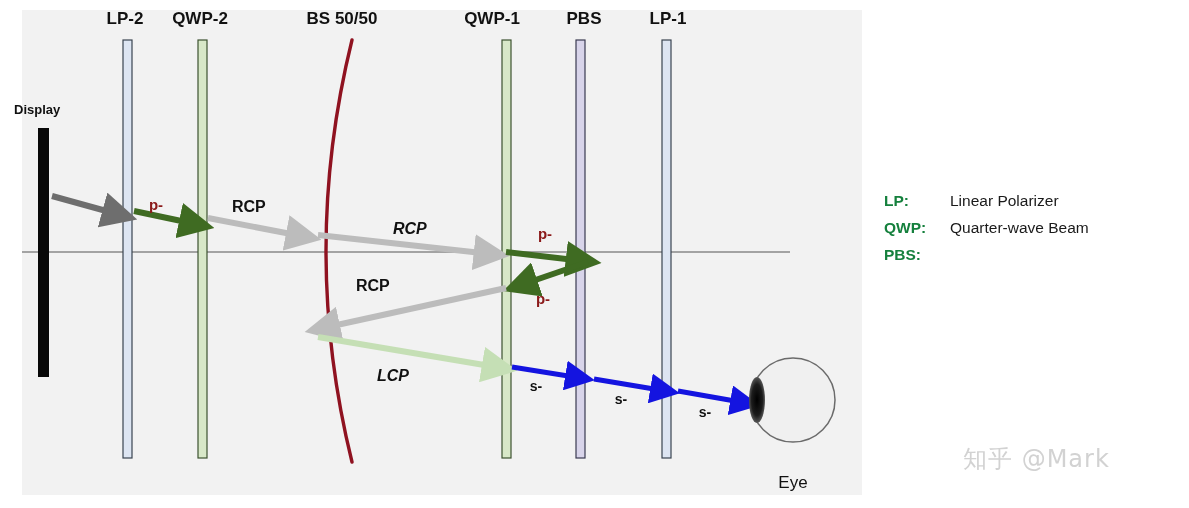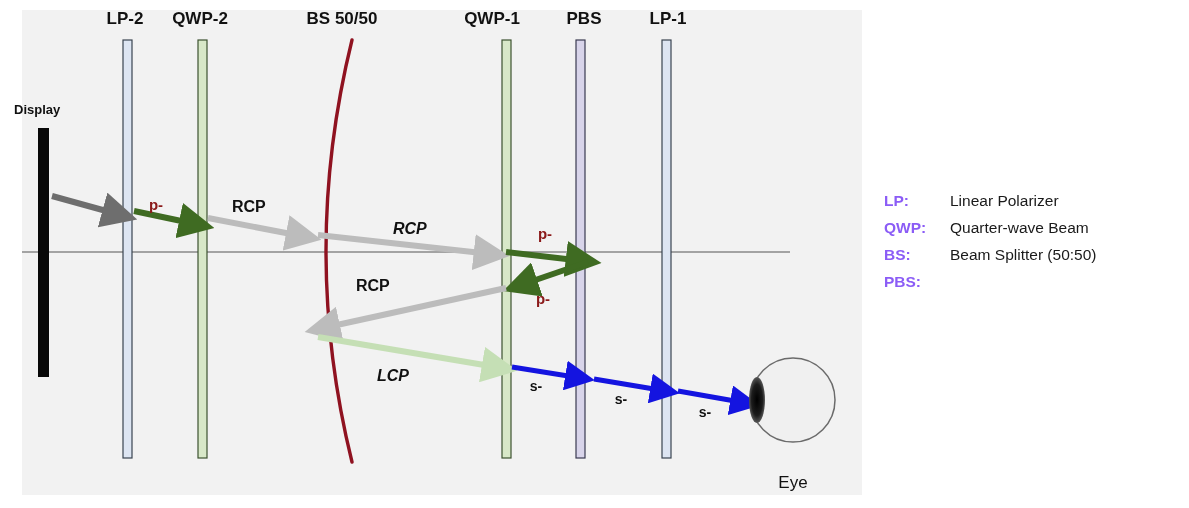--- a/index.html
+++ b/index.html
@@ -10,21 +10,21 @@
   svg.diagram{position:absolute;left:0;top:0;width:1189px;height:508px;}
   .lbl-top{font-size:17px;font-weight:bold;fill:#111;text-anchor:middle;}
   .lbl-display{font-size:13px;font-weight:bold;fill:#111;}
   .lbl-eye{font-size:17px;fill:#111;text-anchor:middle;}
   .lbl-pol{font-size:15px;font-weight:bold;fill:#8b1a1a;text-anchor:middle;}
   .lbl-mode{font-size:16px;font-weight:bold;fill:#111;}
   .lbl-mode-i{font-size:16px;font-weight:bold;fill:#111;font-style:italic;}
   .lbl-s{font-size:14px;font-weight:bold;fill:#111;text-anchor:middle;}
   .legend{position:absolute;left:884px;top:192px;width:300px;}
   .legend-row{display:flex;align-items:baseline;margin-bottom:9px;}
-  .legend-key{width:66px;font-size:15.5px;font-weight:bold;color:#8b5cf6;flex:0 0 66px;}
+  .legend-key{width:66px;font-size:15.5px;font-weight:bold;color:#15803d;flex:0 0 66px;}
   .legend-val{font-size:15.5px;color:#1a1a1a;white-space:nowrap;}
   .watermark{position:absolute;left:963px;top:443px;font-size:24px;color:#d2d2d2;
              letter-spacing:1px;font-family:"DejaVu Sans",sans-serif;white-space:nowrap;}
 </style>
 </head>
 <body>
 
 <div id="stage">
 
   <div class="panel"></div>
@@ -114,21 +114,18 @@
   <div class="legend" id="legend">
       <div class="legend-row">
         <div class="legend-key">LP:</div>
         <div class="legend-val">Linear Polarizer</div>
       </div>
       <div class="legend-row">
         <div class="legend-key">QWP:</div>
         <div class="legend-val">Quarter-wave Beam</div>
       </div>
       <div class="legend-row">
-        <div class="legend-key">BS:</div>
-        <div class="legend-val">Beam Splitter (50:50)</div>
-      </div>
-      <div class="legend-row">
         <div class="legend-key">PBS:</div>
       </div>
     </div>
 
+  <div class="watermark">知乎 @Mark</div>
 </div>
 
 </body></html>

